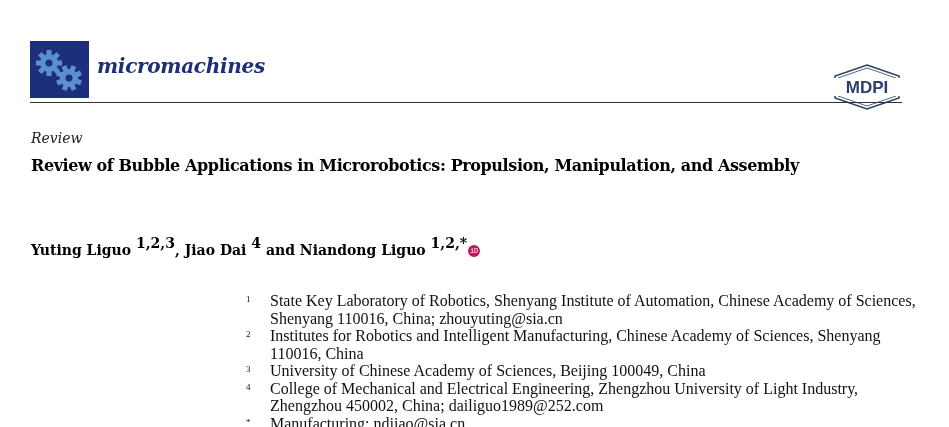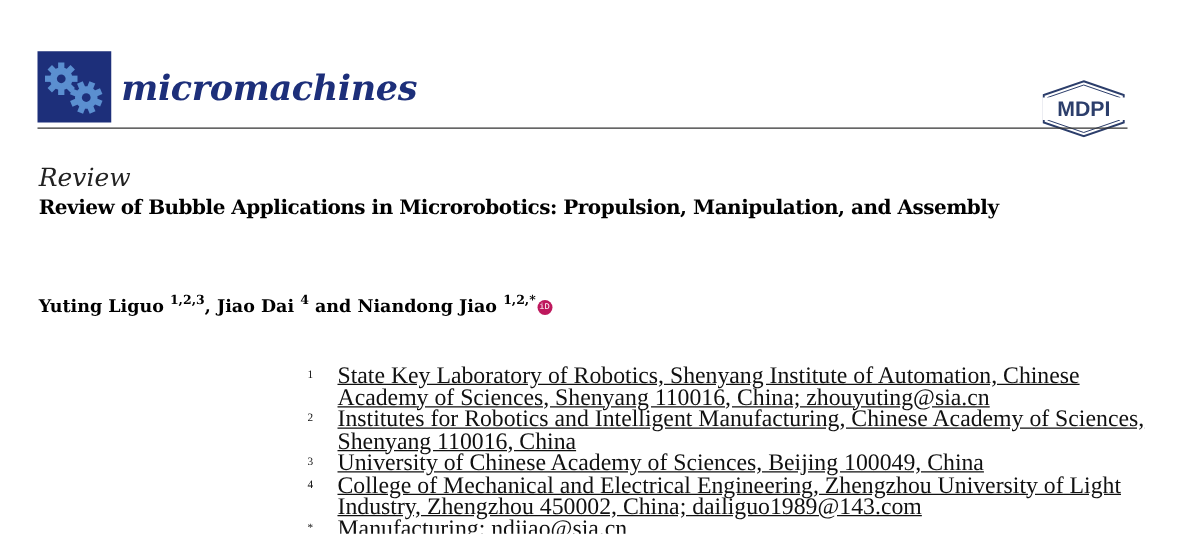--- a/index.html
+++ b/index.html
@@ -1,30 +1,30 @@
 <!DOCTYPE html>
 <html><head>
 <meta charset="utf-8">
 <style>
   html, body { margin:0; padding:0; background:#ffffff; }
   body { width:949px; height:427px; position:relative; overflow:hidden; font-family:"DejaVu Serif", serif; color:#111; }
   .logo-box { position:absolute; left:30px; top:41px; width:59px; height:57px; background:#1d2f7a; }
   .logo-box svg { width:59px; height:57px; display:block; }
-  .journal { position:absolute; left:97px; top:54px; font-family:"DejaVu Serif", serif; font-style:italic; font-weight:bold; font-size:28px; color:#1d2f7a; letter-spacing:-0.3px; }
+  .journal { position:absolute; left:97px; top:54px; font-family:"DejaVu Serif", serif; font-style:italic; font-weight:bold; font-size:20px; color:#1d2f7a; letter-spacing:-0.3px; }
   .mdpi { position:absolute; left:832px; top:64px; width:70px; height:46px; }
   .rule { position:absolute; left:30px; top:102px; width:872px; height:1px; background:#333; }
-  .article-type { position:absolute; left:31px; top:130px; font-style:italic; font-size:20px; color:#222; font-family:"DejaVu Serif", serif; }
+  .article-type { position:absolute; left:31px; top:130px; font-style:italic; font-size:14px; color:#222; font-family:"DejaVu Serif", serif; }
   .title { position:absolute; left:31px; top:150px; width:880px; font-weight:bold; font-size:16px; line-height:31px; color:#000; font-family:"DejaVu Serif", serif; letter-spacing:-0.4px; }
   .authors { position:absolute; left:31px; top:236px; font-weight:bold; font-size:14px; color:#000; white-space:nowrap; font-family:"DejaVu Serif", serif; }
-  .authors sup { font-size:10px; font-weight:bold; position:relative; top:-1px; }
+  .authors sup { font-size:14px; font-weight:bold; position:relative; top:-1px; }
   .orcid { display:inline-block; width:12px; height:12px; border-radius:50%; background:#be185d; color:#fff; font-size:7px; line-height:12px; text-align:center; vertical-align:middle; margin-left:1px; font-family:Liberation Mono, monospace; font-weight:normal; }
   .affils { position:absolute; left:246px; top:292px; width:680px; font-size:12.5px; color:#111; font-family:"Liberation Serif", serif; }
   .aff { display:flex; line-height:17.5px; }
   .aff .num { width:24px; font-size:9px; line-height:14px; }
-  .aff .txt { flex:1; font-size:19px;text-decoration:underline; }
+  .aff .txt { flex:1; font-size:16px; }
 </style>
 </head>
 <body>
 
 <div class="logo-box">
   <svg viewBox="0 0 59 57">
     <g fill="#5b8fd0">
       <circle cx="19" cy="22" r="9"></circle>
       <g transform="translate(19,22)">
         <rect x="-2.5" y="-13" width="5" height="26"></rect>
@@ -56,38 +56,38 @@
 </div>
 
 <div class="rule"></div>
 
 <div class="article-type">Review</div>
 <div class="title">Review of Bubble Applications in Microrobotics: Propulsion, Manipulation, and Assembly</div>
 
 <div class="authors">
   <span>Yuting Liguo</span>
   <sup>1,2,3</sup><span>, </span><span>Jiao Dai</span>
-  <sup>4</sup><span> and </span><span>Niandong Jiao</span>
+  <sup>4</sup><span> and </span><span>Niandong Liguo</span>
   <sup>1,2,*</sup><span class="orcid">iD</span>
 </div>
 
 <div class="affils">
   <div class="aff">
     <span class="num">1</span>
     <span class="txt">State Key Laboratory of Robotics, Shenyang Institute of Automation, Chinese Academy of Sciences, Shenyang 110016, China; zhouyuting@sia.cn</span>
   </div>
   <div class="aff">
     <span class="num">2</span>
     <span class="txt">Institutes for Robotics and Intelligent Manufacturing, Chinese Academy of Sciences, Shenyang 110016, China</span>
   </div>
   <div class="aff">
     <span class="num">3</span>
     <span class="txt">University of Chinese Academy of Sciences, Beijing 100049, China</span>
   </div>
   <div class="aff">
     <span class="num">4</span>
-    <span class="txt">College of Mechanical and Electrical Engineering, Zhengzhou University of Light Industry, Zhengzhou 450002, China; dailiguo1989@143.com</span>
+    <span class="txt">College of Mechanical and Electrical Engineering, Zhengzhou University of Light Industry, Zhengzhou 450002, China; dailiguo1989@252.com</span>
   </div>
   <div class="aff">
     <span class="num">*</span>
     <span class="txt">Manufacturing: ndjiao@sia.cn</span>
   </div>
 </div>
 
 </body></html>

